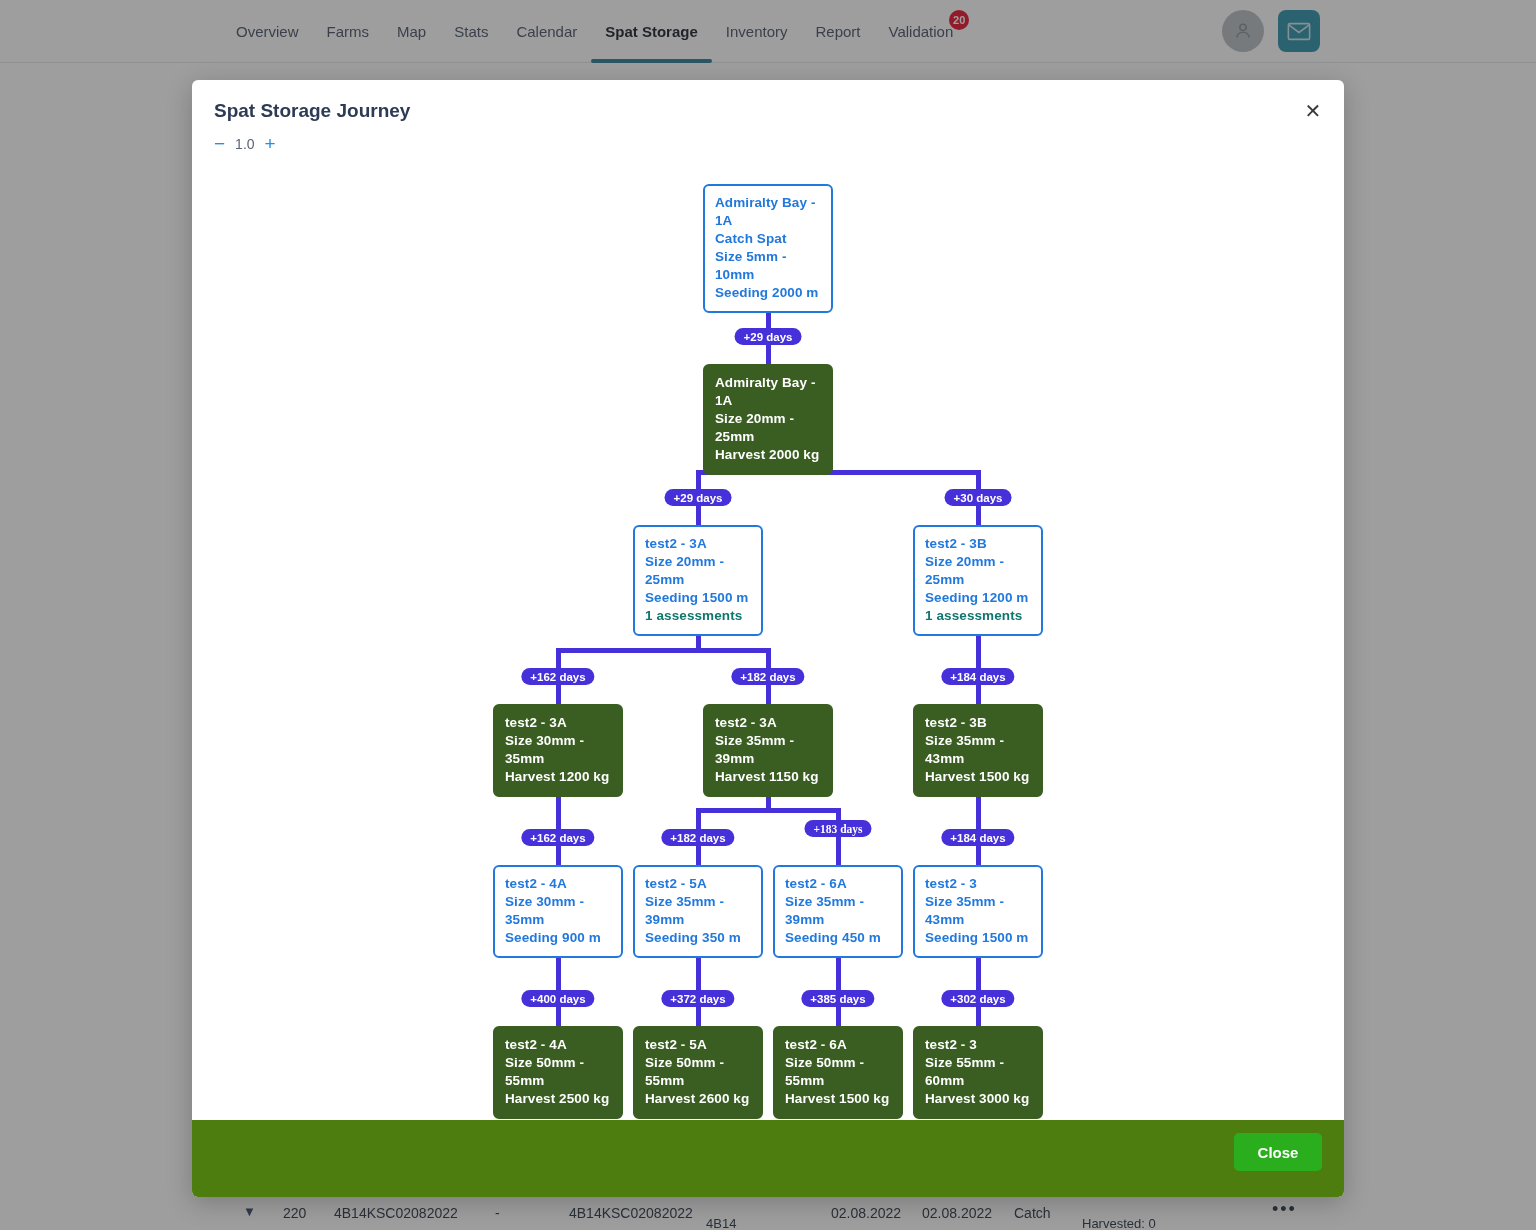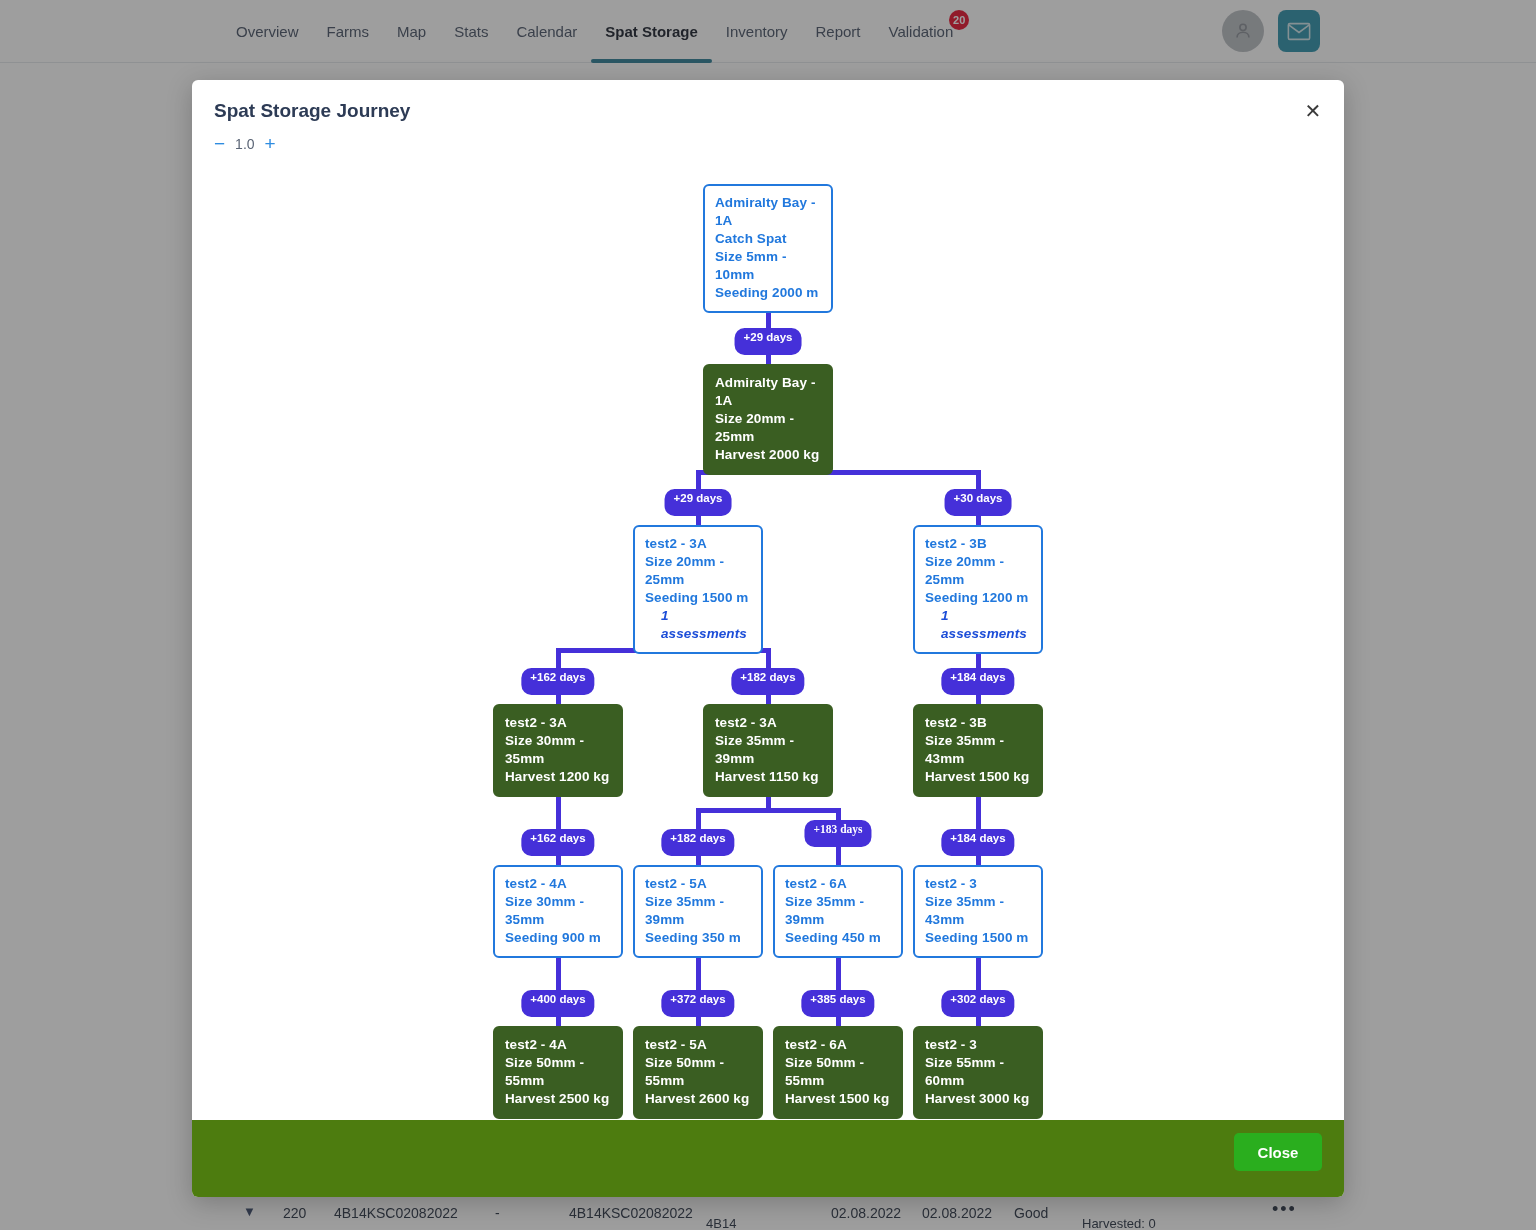--- a/index.html
+++ b/index.html
@@ -99,31 +99,31 @@
   .node {
     position: absolute; border-radius: 6px; padding: 8px 10px 9px 10px;
     font-size: 13.5px; line-height: 18px; letter-spacing: 0.1px;
   }
   .node.seeding {
     background: #ffffff; border: 2px solid #2178dd; color: #2178dd; font-weight: bold;
   }
   .node.harvest {
     background: #3a5e22; color: #ffffff; font-weight: bold; border: 2px solid #3a5e22;
   }
-  .node .assess { color: #1d4ed8; font-style: italic; font-weight: bold; margin-left: 16px; }
+  .node .assess { color: #0f766e; font-weight: bold; }
 
   
   .edge { position: absolute; background: #4530d9; }
   .vline { width: 5px; }
   .hline { height: 5px; }
 
   .pill {
     position: absolute; background: #4530d9; color: #fff;
     font-size: 11.5px; font-weight: bold;
-    border-radius: 10px; padding: 3px 9px 12px 9px; white-space: nowrap;
+    border-radius: 10px; padding: 3px 9px 2px 9px; white-space: nowrap;
     transform: translateX(-50%);
   }
 
   
   .modal-footer { position: absolute; left: 0; bottom: 0; width: 1152px; height: 77px; background:#4d7c0f; }
   .close-btn {
     position: absolute; right: 22px; top: 13px;
     width: 88px; height: 38px; border-radius: 5px;
     background: #2aae1e; color: #fff; border: none;
     font-size: 15px; font-weight: bold; cursor: pointer;
@@ -186,21 +186,21 @@
 
     <div class="bg-table">
       <span class="chev">▼</span>
       <div id="bg-cells">
           <span class="bg-cell" style="left: 283px;">220</span>
           <span class="bg-cell" style="left: 334px;">4B14KSC02082022</span>
           <span class="bg-cell" style="left: 495px;">-</span>
           <span class="bg-cell" style="left: 569px;">4B14KSC02082022</span>
           <span class="bg-cell" style="left: 831px;">02.08.2022</span>
           <span class="bg-cell" style="left: 922px;">02.08.2022</span>
-          <span class="bg-cell" style="left: 1014px;">Good</span>
+          <span class="bg-cell" style="left: 1014px;">Catch</span>
           <span class="bg-cell sub" style="left: 706px;">4B14</span>
           <span class="bg-cell sub" style="left: 1082px;">Harvested: 0</span>
         </div>
       <span class="dots-menu">•••</span>
     </div>
   </div>
 
   <div class="overlay"></div>
 
   <div class="modal">

